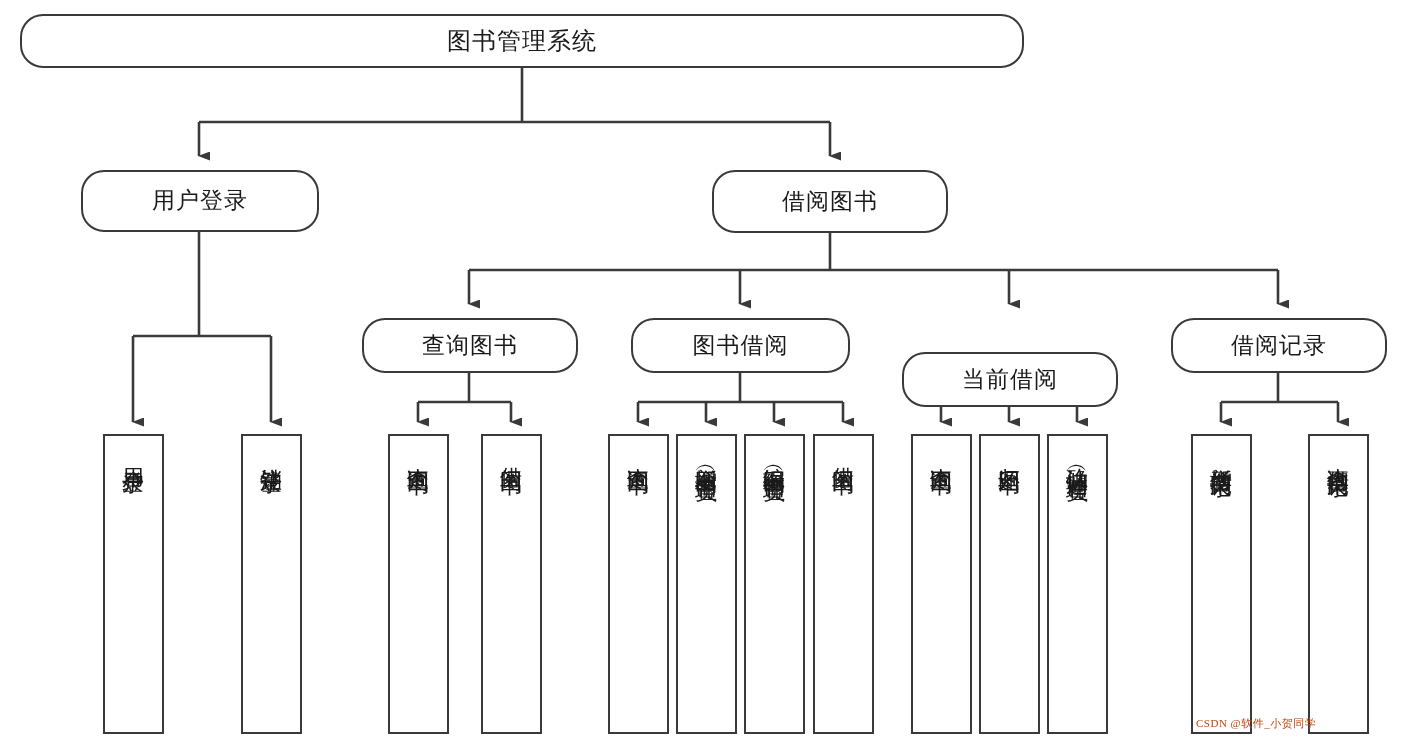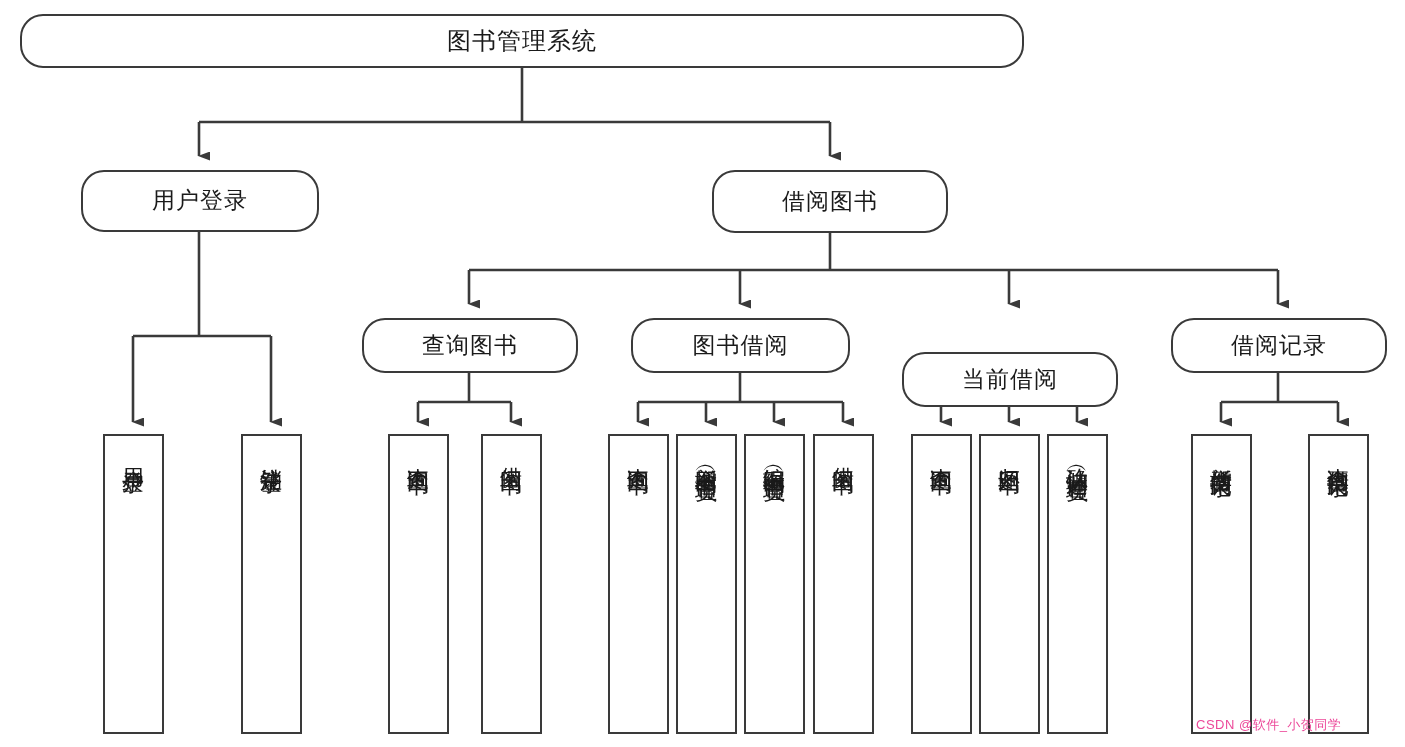--- a/index.html
+++ b/index.html
@@ -53,25 +53,25 @@
     writing-mode: vertical-rl;
     text-orientation: upright;
     font-size: 22px;
     line-height: 1.32;
     letter-spacing: 2px;
     white-space: nowrap;
     color: #1a1a1a;
   }
   .watermark {
     position: absolute;
-    font-size: 13px;
-    color: #ec4899;
+    font-size: 11px;
+    color: #c2410c;
     letter-spacing: 0.5px;
     white-space: nowrap;
-    font-family: Liberation Sans, sans-serif;
+    font-family: Liberation Serif, serif;
   }
 </style>
 </head>
 <body>
 
 <div id="canvas">
 
   <svg class="wires" viewBox="0 0 1405 747">
     <defs>
       <marker id="arw" markerWidth="10" markerHeight="12" refX="4.5" refY="11" orient="auto" markerUnits="userSpaceOnUse">

